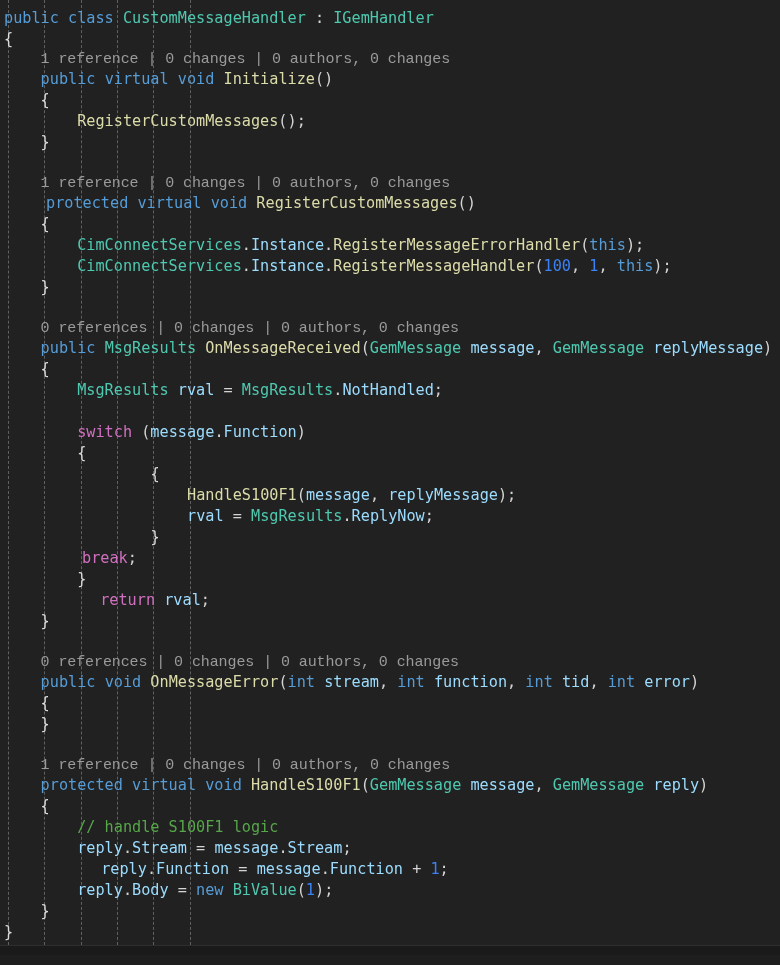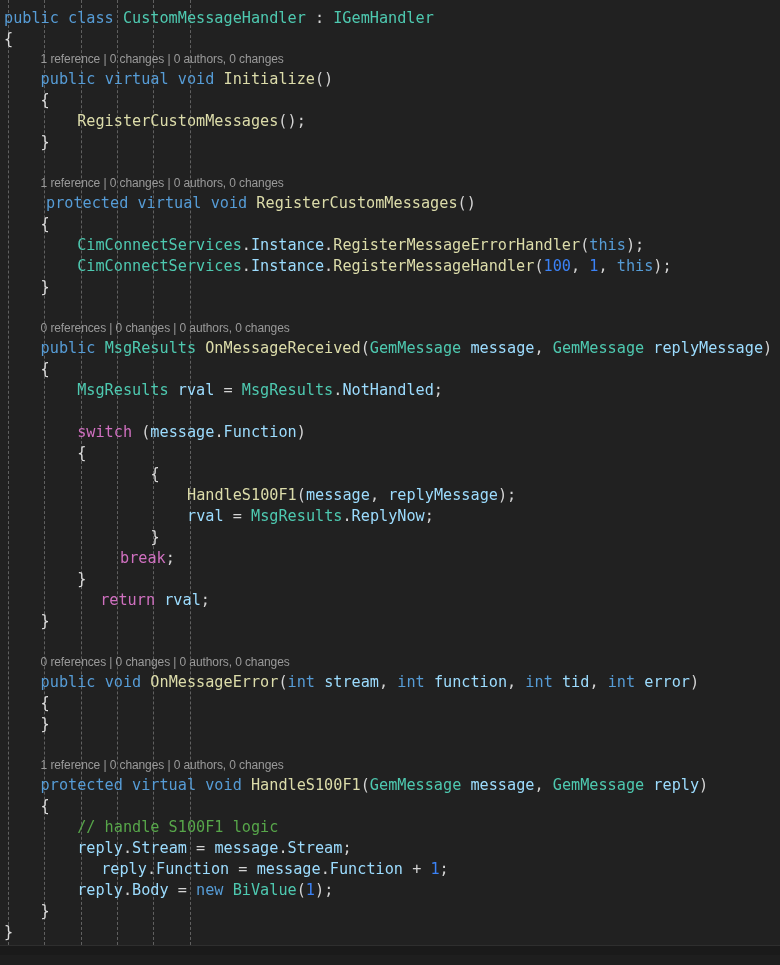--- a/index.html
+++ b/index.html
@@ -45,22 +45,22 @@
     line-height: 21px;
     font-size: 15.2px;
     letter-spacing: 0px;
     white-space: pre;
     color: #d4d4d4;
     padding-left: 4px;
   }
   .line.codelens {
     height: 19px;
     line-height: 19px;
-    font-size: 12px;
-    font-family: Liberation Sans, sans-serif;
+    font-size: 15px;
+    font-family: Liberation Mono, monospace;
     color: #9a9a9a;
     letter-spacing: -0.1px;
   }
   .line.blank { color: transparent; }
 
   
   .kw   { color: #569cd6; }   
   .ctl  { color: #d070c0; }   
   .type { color: #4ec9b0; }   
   .fn   { color: #dcdcaa; }   
@@ -110,21 +110,21 @@
       <div class="line" style="padding-left: 40.6px;"><span class="kw">public</span><span class="pun"> </span><span class="type">MsgResults</span><span class="pun"> </span><span class="fn">OnMessageReceived</span><span class="pun">(</span><span class="type">GemMessage</span><span class="pun"> </span><span class="var">message</span><span class="pun">, </span><span class="type">GemMessage</span><span class="pun"> </span><span class="var">replyMessage</span><span class="pun">)</span></div>
       <div class="line" style="padding-left: 40.6px;"><span class="brc">{</span></div>
       <div class="line" style="padding-left: 77.2px;"><span class="type">MsgResults</span><span class="pun"> </span><span class="var">rval</span><span class="pun"> = </span><span class="type">MsgResults</span><span class="pun">.</span><span class="var">NotHandled</span><span class="pun">;</span></div>
       <div class="line blank" style="padding-left: 4px;">&nbsp;</div>
       <div class="line" style="padding-left: 77.2px;"><span class="ctl">switch</span><span class="pun"> (</span><span class="var">message</span><span class="pun">.</span><span class="var">Function</span><span class="pun">)</span></div>
       <div class="line" style="padding-left: 77.2px;"><span class="brc">{</span></div>
       <div class="line" style="padding-left: 150.4px;"><span class="brc">{</span></div>
       <div class="line" style="padding-left: 187px;"><span class="fn">HandleS100F1</span><span class="pun">(</span><span class="var">message</span><span class="pun">, </span><span class="var">replyMessage</span><span class="pun">);</span></div>
       <div class="line" style="padding-left: 187px;"><span class="var">rval</span><span class="pun"> = </span><span class="type">MsgResults</span><span class="pun">.</span><span class="var">ReplyNow</span><span class="pun">;</span></div>
       <div class="line" style="padding-left: 150.4px;"><span class="brc">}</span></div>
-      <div class="line" style="padding-left: 120px;"><span class="ctl">break</span><span class="pun">;</span></div>
+      <div class="line" style="padding-left: 82px;"><span class="ctl">break</span><span class="pun">;</span></div>
       <div class="line" style="padding-left: 77.2px;"><span class="brc">}</span></div>
       <div class="line" style="padding-left: 77.2px; margin-left: 23px;"><span class="ctl">return</span><span class="pun"> </span><span class="var">rval</span><span class="pun">;</span></div>
       <div class="line" style="padding-left: 40.6px;"><span class="brc">}</span></div>
       <div class="line blank" style="padding-left: 4px;">&nbsp;</div>
       <div class="line codelens" style="padding-left: 40.6px;"><span>0 references | 0 changes | 0 authors, 0 changes</span></div>
       <div class="line" style="padding-left: 40.6px;"><span class="kw">public</span><span class="pun"> </span><span class="kw">void</span><span class="pun"> </span><span class="fn">OnMessageError</span><span class="pun">(</span><span class="kw">int</span><span class="pun"> </span><span class="var">stream</span><span class="pun">, </span><span class="kw">int</span><span class="pun"> </span><span class="var">function</span><span class="pun">, </span><span class="kw">int</span><span class="pun"> </span><span class="var">tid</span><span class="pun">, </span><span class="kw">int</span><span class="pun"> </span><span class="var">error</span><span class="pun">)</span></div>
       <div class="line" style="padding-left: 40.6px;"><span class="brc">{</span></div>
       <div class="line" style="padding-left: 40.6px;"><span class="brc">}</span></div>
       <div class="line blank" style="padding-left: 4px;">&nbsp;</div>
       <div class="line codelens" style="padding-left: 40.6px;"><span>1 reference | 0 changes | 0 authors, 0 changes</span></div>

